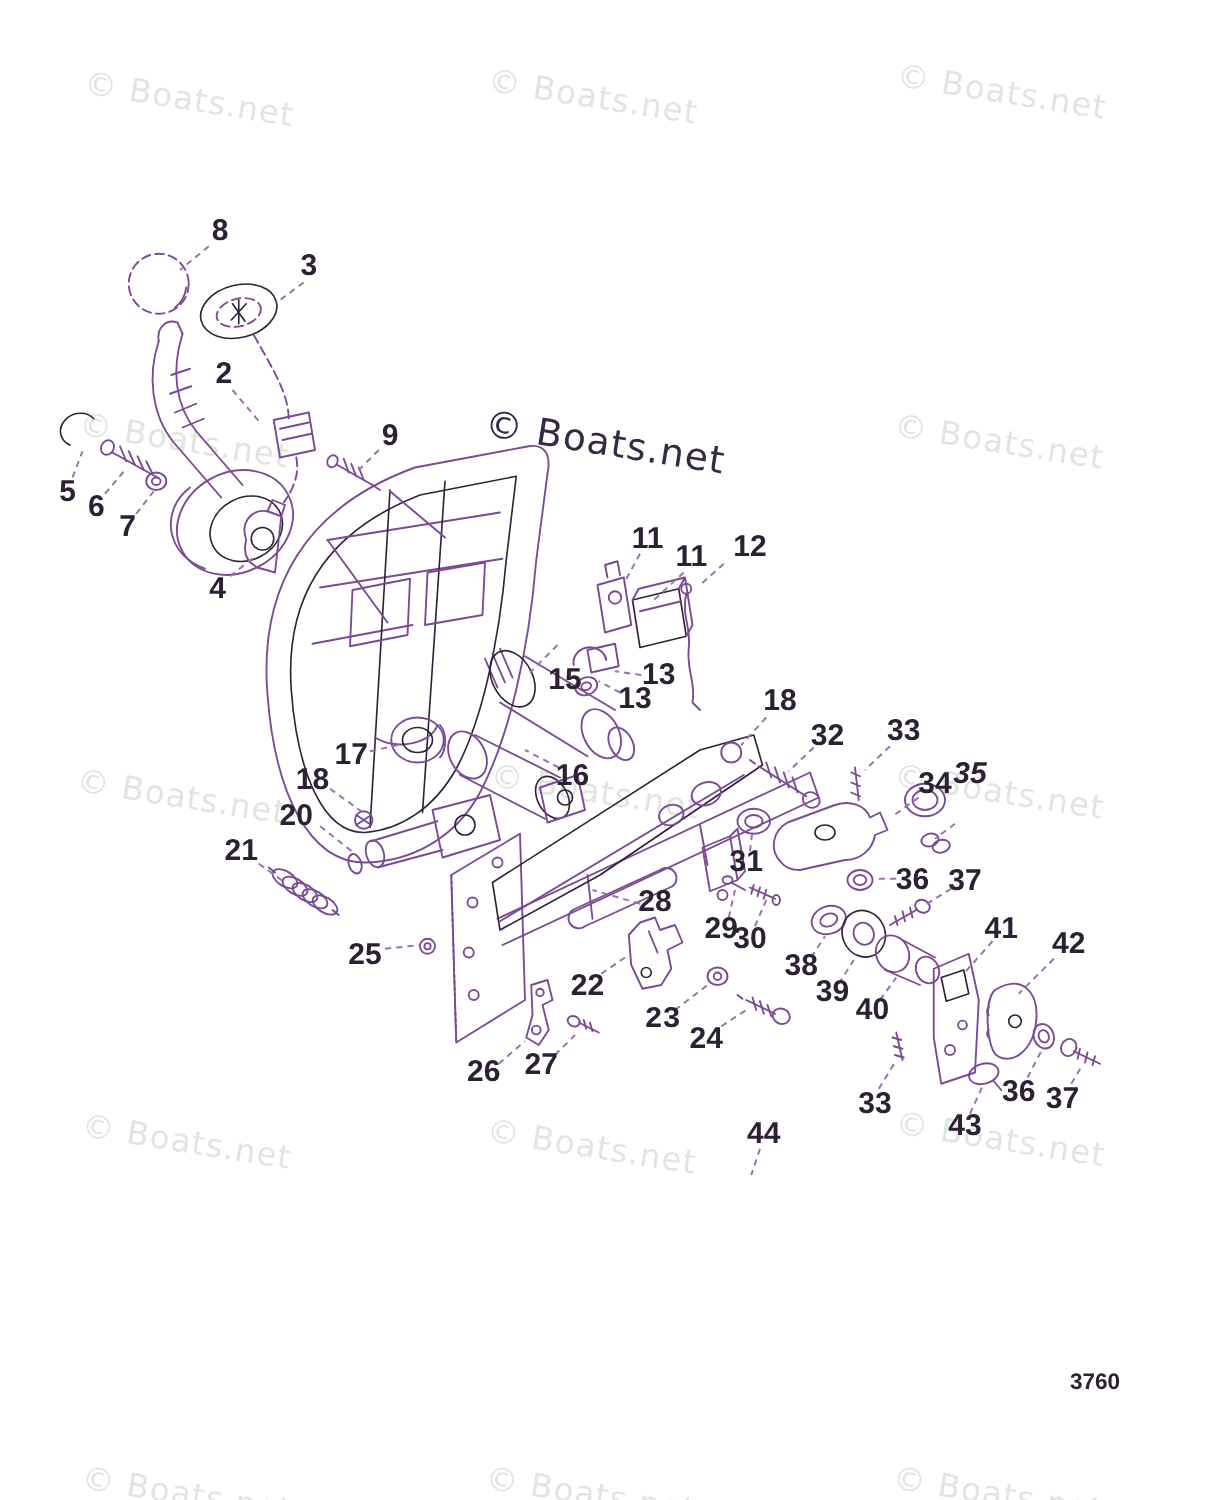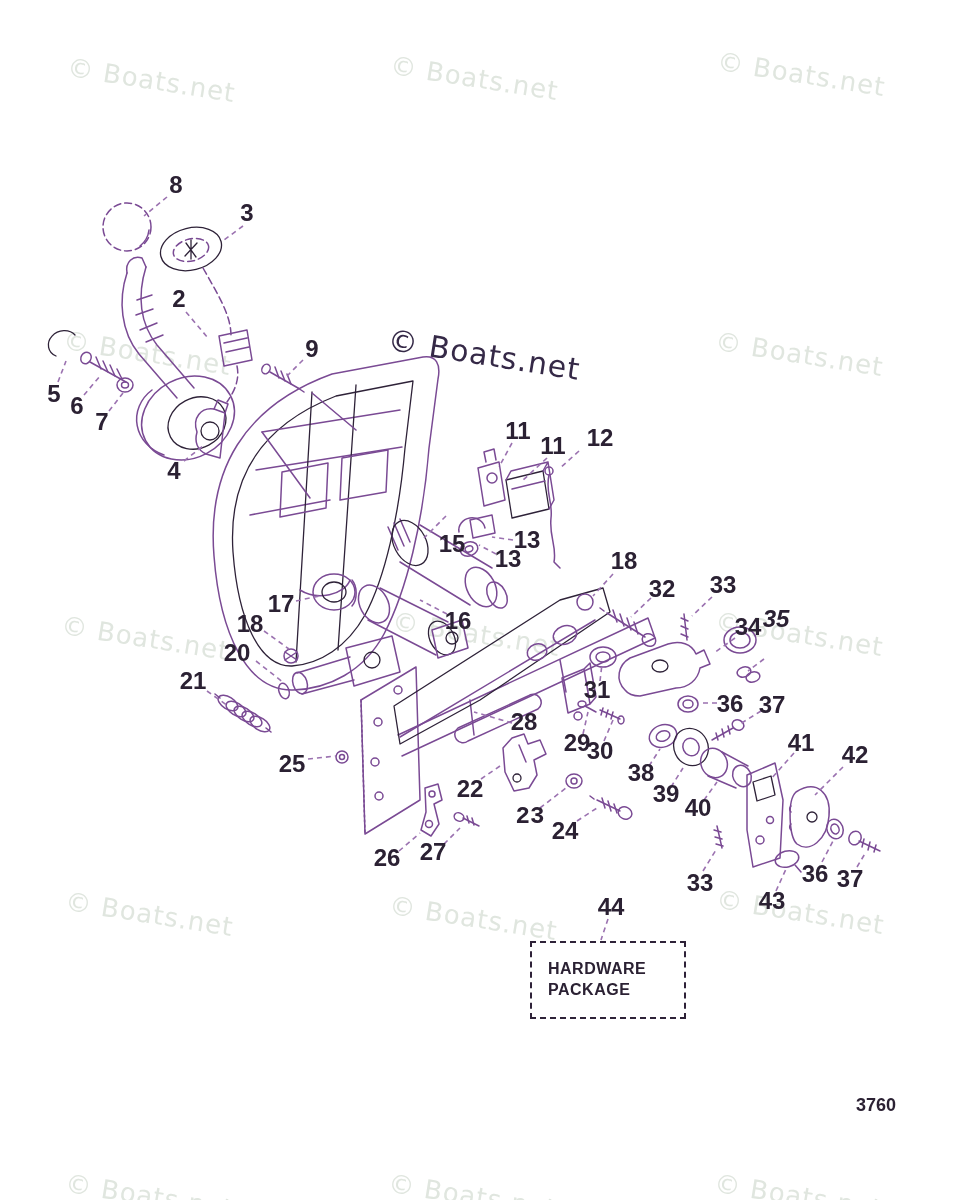--- a/index.html
+++ b/index.html
@@ -413,19 +413,15 @@
       <div class="callout" style="left: 698px; top: 808px;">40</div>
       <div class="callout" style="left: 801px; top: 743px;">41</div>
       <div class="callout" style="left: 855px; top: 755px;">42</div>
       <div class="callout" style="left: 700px; top: 883px;">33</div>
       <div class="callout" style="left: 772px; top: 901px;">43</div>
       <div class="callout" style="left: 815px; top: 874px;">36</div>
       <div class="callout" style="left: 850px; top: 879px;">37</div>
       <div class="callout" style="left: 611px; top: 907px;">44</div>
     </div>
 
-  <div id="hw-box">
-    <div>HARDWARE</div>
-    <div>PACKAGE</div>
-  </div>
 
   <div id="fig-num">3760</div>
 </div>
 
 </body></html>

